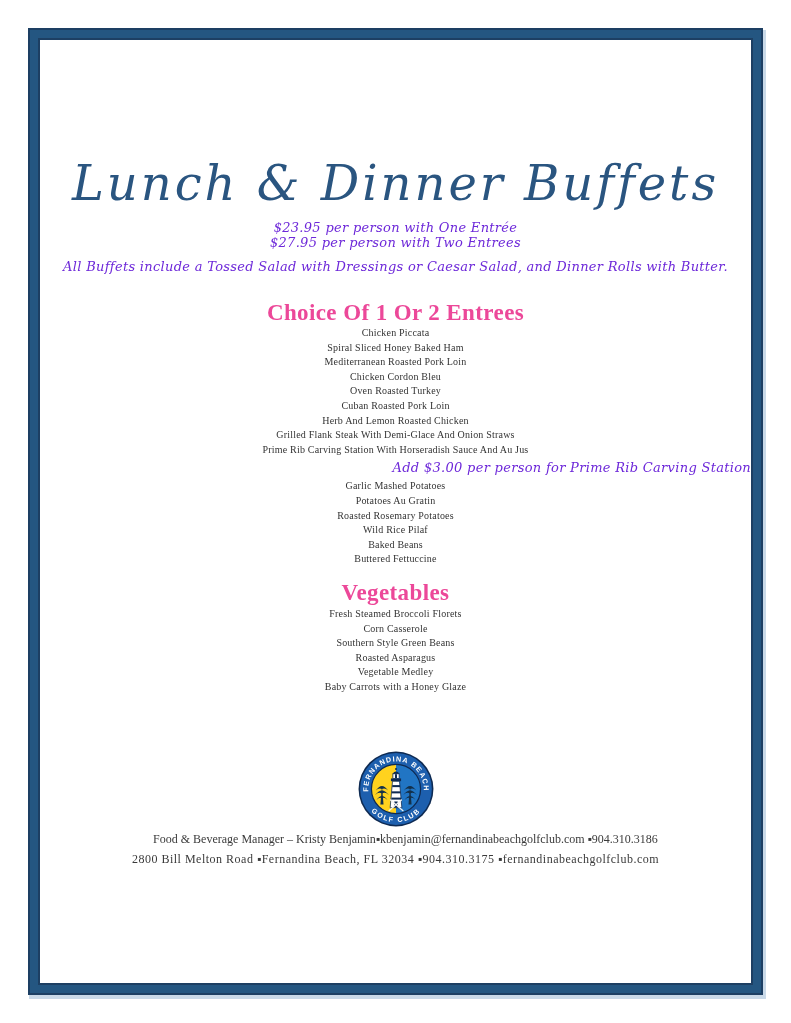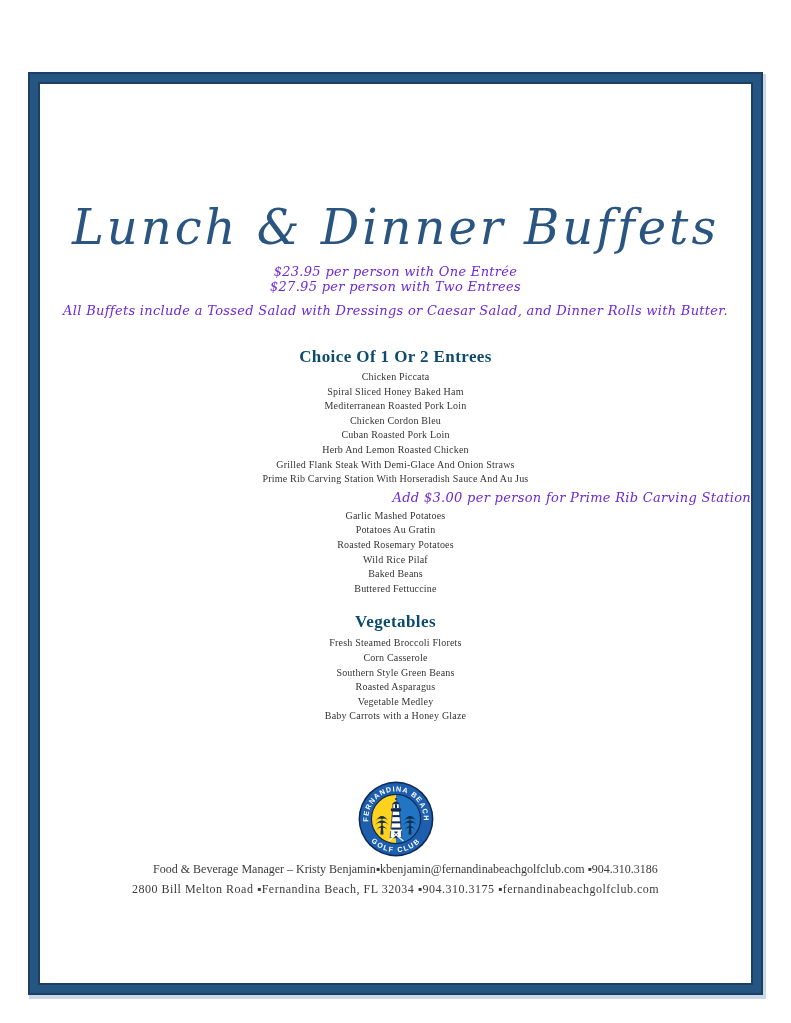--- a/index.html
+++ b/index.html
@@ -12,21 +12,20 @@
   }
   .page-frame {
     position: absolute;
     inset: 30px;
     border: 8px solid #245681;
     box-shadow:
       0 0 0 2px #1d3f63,
       2px 3px 0 3px #c9d9e8,
       inset 0 0 0 2px #1d3f63;
     background: #ffffff;
-    margin-top: 44px;
   }
   .content {
     position: absolute;
     inset: 2px;
     text-align: center;
     overflow: hidden;
   }
   .menu-title {
     margin: 116px 0 0 0;
     font-family: "DejaVu Serif", serif;
@@ -41,24 +40,24 @@
   .script-line {
     font-family: "DejaVu Serif", serif;
     font-style: italic;
     font-size: 13px;
     line-height: 15px;
     color: #6d28d9;
     letter-spacing: 0.3px;
   }
   .includes-note { margin-top: 9px; }
   .section-heading {
-    font-size: 17px;
+    font-size: 23px;
     line-height: 20px;
     font-weight: bold;
-    color: #0c4a6e;
+    color: #ec4899;
     letter-spacing: 0.4px;
     margin: 0;
   }
   .heading-entrees   { margin-top: 29px; }
   .heading-starch    { margin-top: 19px; }
   .heading-vegetables{ margin-top: 16px; }
   .item-list { margin-top: 3px; }
   .item-list.veg { margin-top: 4px; }
   .menu-item {
     font-size: 10px;
@@ -103,20 +102,21 @@
     </div>
 
     <div class="script-line includes-note">All Buffets include a Tossed Salad with Dressings or Caesar Salad, and Dinner Rolls with Butter.</div>
 
     <h2 class="section-heading heading-entrees">Choice Of 1 Or 2 Entrees</h2>
     <div class="item-list">
       <div class="menu-item">Chicken Piccata</div>
       <div class="menu-item">Spiral Sliced Honey Baked Ham</div>
       <div class="menu-item">Mediterranean Roasted Pork Loin</div>
       <div class="menu-item">Chicken Cordon Bleu</div>
+      <div class="menu-item">Oven Roasted Turkey</div>
       <div class="menu-item">Cuban Roasted Pork Loin</div>
       <div class="menu-item">Herb And Lemon Roasted Chicken</div>
       <div class="menu-item">Grilled Flank Steak With Demi-Glace And Onion Straws</div>
       <div class="menu-item">Prime Rib Carving Station With Horseradish Sauce And Au Jus</div>
     </div>
     <div class="script-line section-note">Add $3.00 per person for Prime Rib Carving Station</div>
 
     <div class="item-list">
       <div class="menu-item">Garlic Mashed Potatoes</div>
       <div class="menu-item">Potatoes Au Gratin</div>

